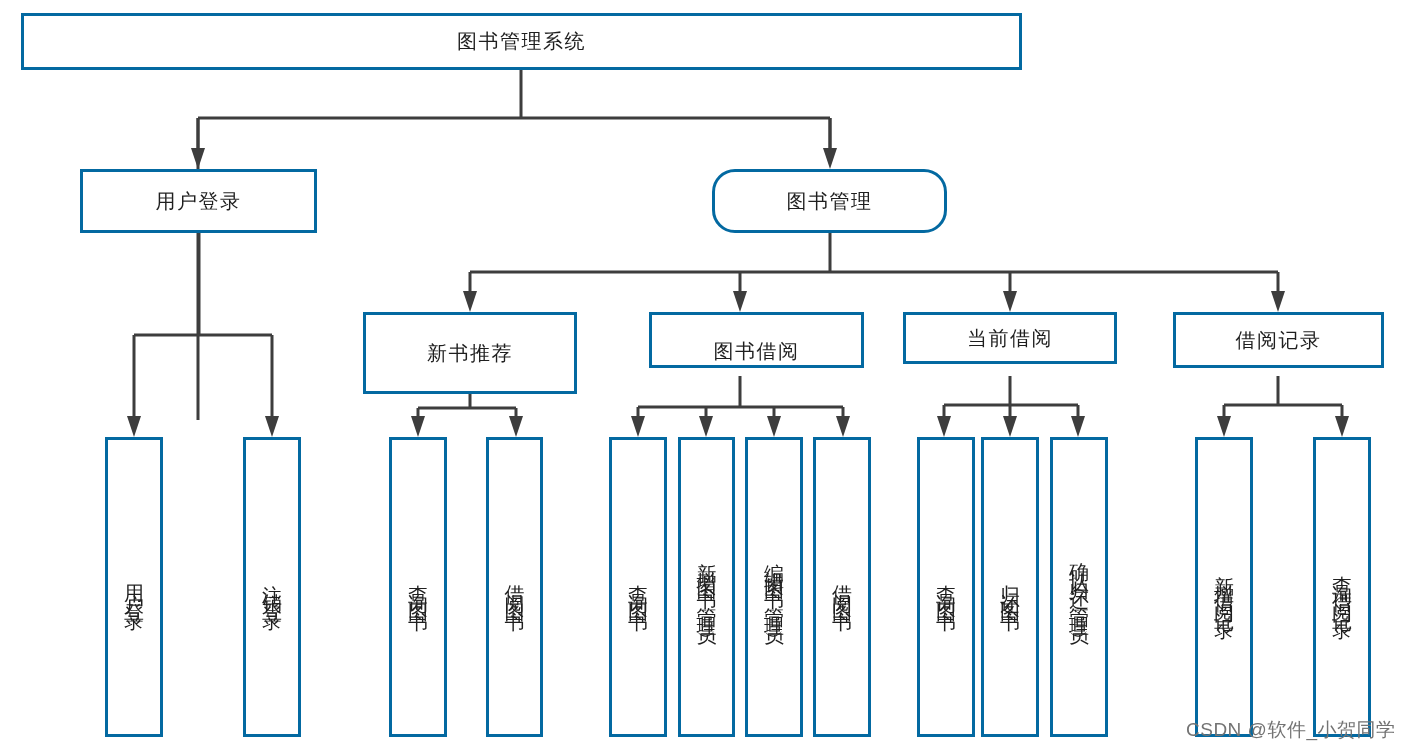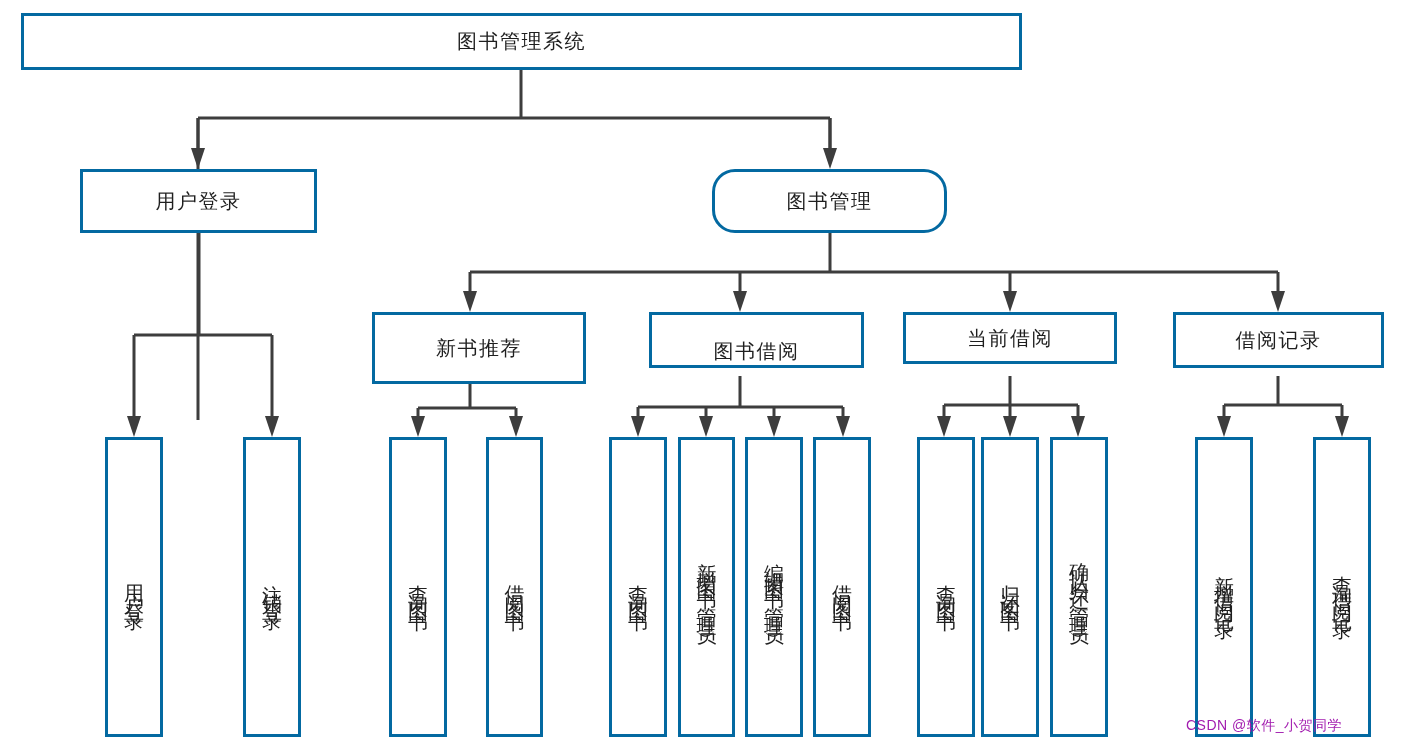--- a/index.html
+++ b/index.html
@@ -13,21 +13,21 @@
     border:3px solid #0369a1;display:flex;align-items:center;justify-content:center;
     color:#1f1f1f;z-index:2;
   }
   .node.h .lbl{font-size:20px;letter-spacing:1.5px;white-space:nowrap;}
   .node.v .lbl{
     writing-mode:vertical-rl;text-orientation:mixed;
     font-size:20px;letter-spacing:9px;line-height:1.15;white-space:nowrap;
   }
   .watermark{
     position:absolute;left:1186px;top:717px;z-index:5;
-    font-size:14px;color:#a21caf;letter-spacing:0.5px;white-space:nowrap;text-align:right;
+    font-size:19px;color:#737373;letter-spacing:0.5px;white-space:nowrap;text-align:right;
   }
 </style>
 </head>
 <body>
 
 <div class="stage">
 
   <svg class="wires" viewBox="0 0 1405 747" fill="none" stroke="#3d3d3d" stroke-width="3">
     <g>
       <path d="M521 70 V118 M198 118 H830"></path>
@@ -95,21 +95,21 @@
     <span class="lbl">图书管理系统</span>
   </div>
 
   <div class="node h" style="left:80px;top:169px;width:237px;height:64px;">
     <span class="lbl">用户登录</span>
   </div>
   <div class="node h" style="left:712px;top:169px;width:235px;height:64px;border-radius:23px;">
     <span class="lbl">图书管理</span>
   </div>
 
-  <div class="node h" style="left:372px;top:312px;width:214px;height:72px;">
+  <div class="node h" style="left:363px;top:312px;width:214px;height:82px;">
     <span class="lbl">新书推荐</span>
   </div>
   <div class="node h" style="left:649px;top:312px;width:215px;height:56px;align-items:flex-end;">
     <span class="lbl">图书借阅</span>
   </div>
   <div class="node h" style="left:903px;top:312px;width:214px;height:52px;">
     <span class="lbl">当前借阅</span>
   </div>
   <div class="node h" style="left:1173px;top:312px;width:211px;height:56px;">
     <span class="lbl">借阅记录</span>

